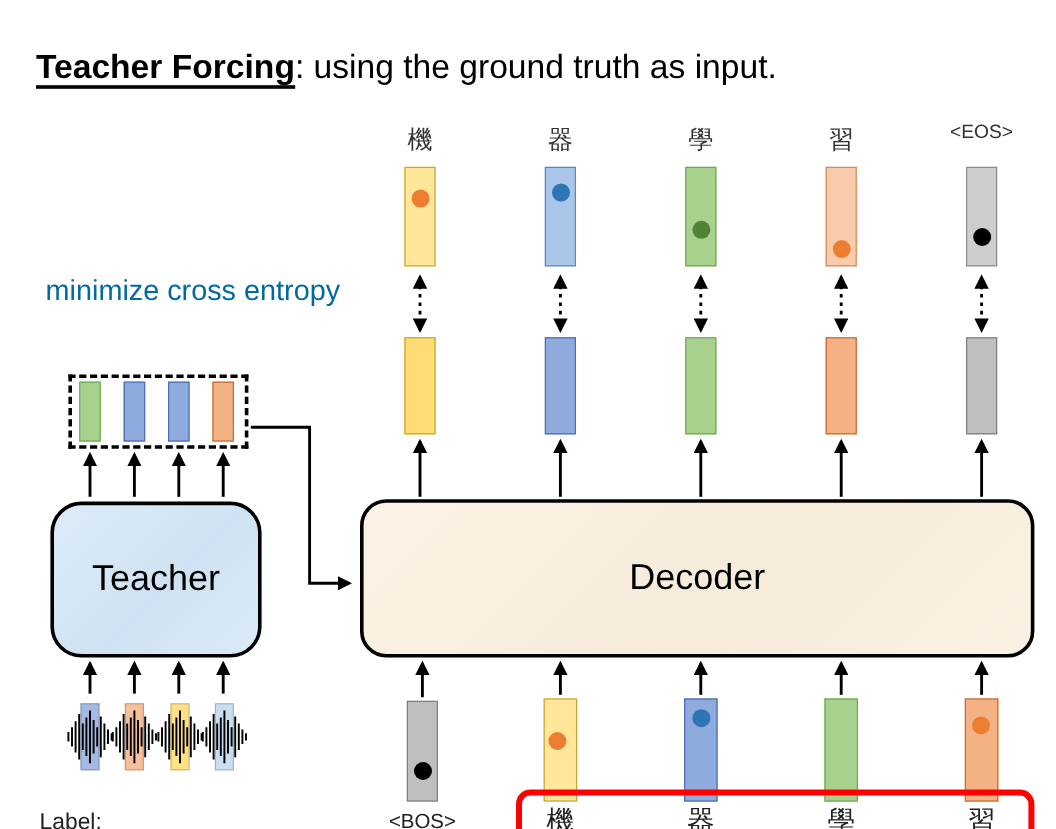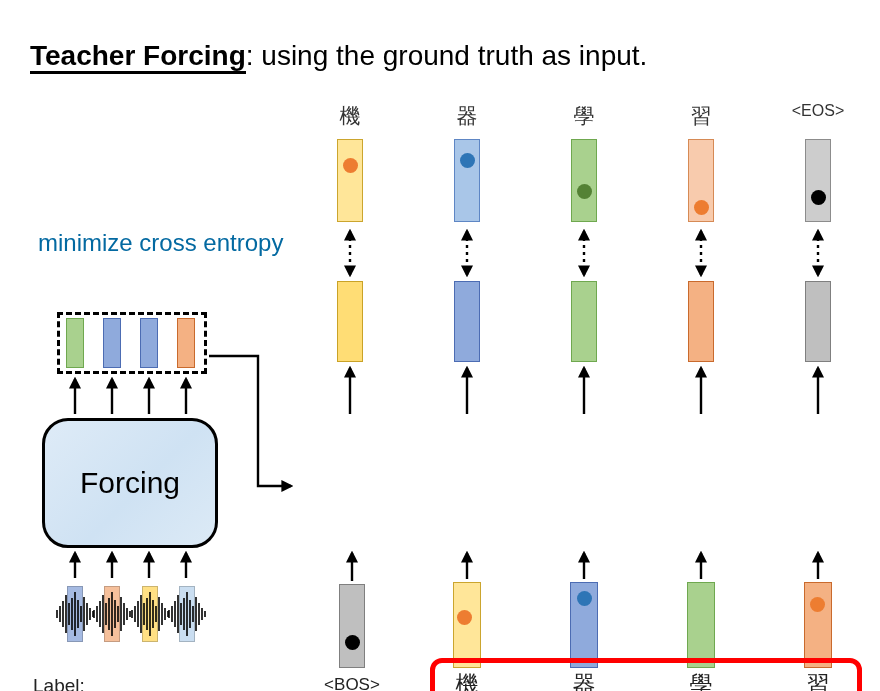--- a/index.html
+++ b/index.html
@@ -104,21 +104,24 @@
   <div class="bar mid m-gray" style="left:805px"></div>
 
   <div class="dashed-box">
     <span class="dbar m-green" style="left:6px"></span>
     <span class="dbar m-blue" style="left:43px"></span>
     <span class="dbar m-blue" style="left:80px"></span>
     <span class="dbar m-orange" style="left:117px"></span>
   </div>
 
   <div class="box encoder">
-      <span>Forcing</span>
+      <span>Teacher</span>
+    </div>
+  <div class="box decoder">
+      <span>Decoder</span>
     </div>
 
   <div class="wbar w-blue" style="left:67px"></div>
   <div class="wbar w-orange" style="left:104px"></div>
   <div class="wbar w-yellow" style="left:142px"></div>
   <div class="wbar w-lblue" style="left:179px"></div>
 
   <div class="bar bos m-gray">
       <span class="dot d-black" style="left:5px;top:50px"></span>
     </div>

